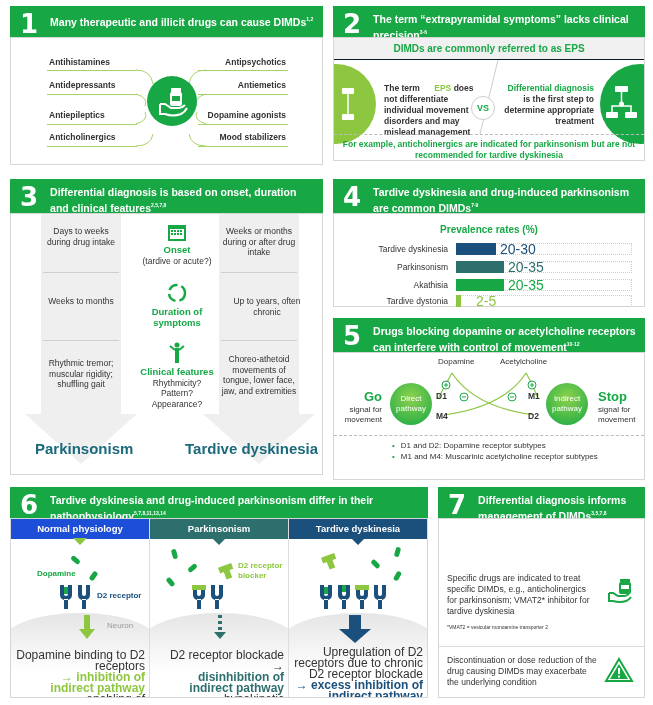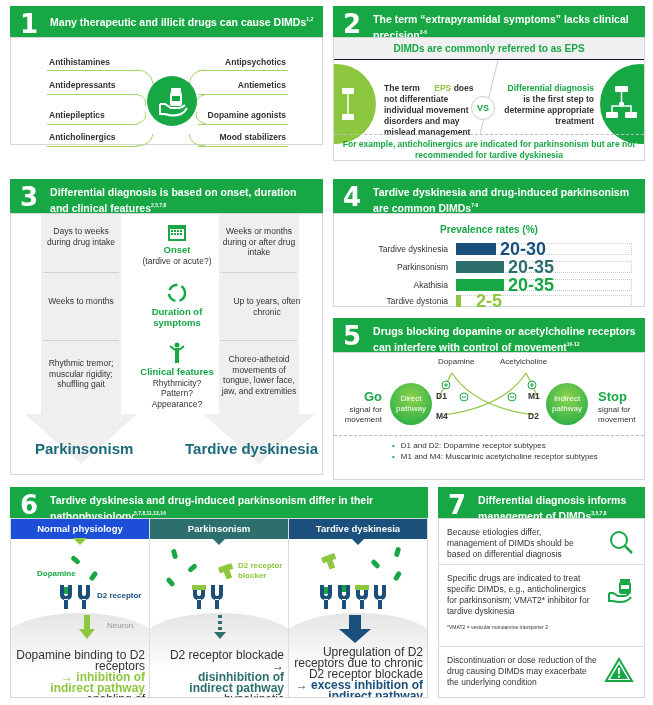--- a/index.html
+++ b/index.html
@@ -12,21 +12,21 @@
   .body { border: 1px solid #d6d6d6; background: #fff; position: relative; }
   .green { color: #17a845; }
   .lgreen { color: #8dc63f; padding-left: 12px; }
   .navy { color: #1b4f7c; }
   .teal { color: #2d6f6d; }
   b { font-weight: bold; }
 
   
   #p1 { left: 10px; top: 6px; width: 313px; }
   #p1 .hdr { height: 31px; }
-  #p1 .body { height: 108px; padding-left: 33px; }
+  #p1 .body { height: 128px; padding-left: 33px; }
   .drug { position: absolute; font-size: 8.5px; font-weight: bold; color: #333; }
   .drug-line { position: absolute; height: 1px; background: #a6d26a; }
   .center-circle { position: absolute; left: 136px; top: 38px; width: 50px; height: 50px; border-radius: 50%; background: #17a845; }
 
   
   #p2 { left: 333px; top: 6px; width: 312px; }
   #p2 .hdr { height: 31px; }
   #p2 .body { height: 124px; overflow: hidden; }
   .p2-sub { height: 22px; background: #f0f0f0; border-bottom: 1px solid #0f172a; text-align: center; font-weight: bold; font-size: 10px; color: #17a845; line-height: 22px; }
   .p2-half-left { position: absolute; left: -38px; top: 26px; width: 80px; height: 80px; border-radius: 50%; background: #8dc63f; }
@@ -51,21 +51,21 @@
 
   
   #p4 { left: 333px; top: 179px; width: 312px; }
   #p4 .hdr { height: 34px; }
   #p4 .body { height: 94px; }
   .prev-title { text-align: center; font-weight: bold; font-size: 10px; color: #17a845; margin-top: 10px; }
   .prev-row { position: absolute; left: 0; height: 14px; }
   .prev-label { position: absolute; right: 255px; width: 100px; text-align: right; font-size: 8.5px; line-height: 14px; color: #333; }
   .prev-track { position: absolute; left: 62px; width: 176px; height: 12px; top: 1px; border: 1px dotted #ccc; }
   .prev-bar { position: absolute; left: 62px; height: 12px; top: 1px; }
-  .prev-val { position: absolute; font-size: 18px; font-weight: bold; line-height: 14px; }
+  .prev-val { position: absolute; font-size: 14px; font-weight: normal; line-height: 14px; }
 
   
   #p5 { left: 333px; top: 318px; width: 312px; }
   #p5 .hdr { height: 34px; }
   #p5 .body { height: 128px; }
   .path-circle { position: absolute; top: 30px; width: 42px; height: 42px; border-radius: 50%; background: radial-gradient(circle at 50% 35%, #8dd24d, #17a845); color: #fff; font-size: 8px; text-align: center; line-height: 10px; padding-top: 11px; }
   .go-stop { position: absolute; font-size: 13px; font-weight: bold; color: #17a845; }
   .sig { position: absolute; font-size: 8px; line-height: 10px; color: #333; }
   .rcp { position: absolute; font-size: 8.5px; font-weight: bold; color: #333; }
   .nt { position: absolute; font-size: 8px; color: #333; }
@@ -426,27 +426,20 @@
     </div>
   </div>
 </div>
 
 <div class="panel" id="p7">
   <div class="hdr">
     <span class="num">7</span>
     <span class="ttl"><span>Differential diagnosis informs management of DIMDs</span><sup>3,5,7,8</sup></span>
   </div>
   <div class="body">
-    <div class="p7-row" style="top:0;height:46px">
-      <div style="width:140px">Because etiologies differ, management of DIMDs should be based on differential diagnosis</div>
-      <svg class="p7-icon" style="top:10px" width="26" height="26">
-        <circle cx="11" cy="11" r="8" fill="none" stroke="#17a845" stroke-width="2"></circle>
-        <line x1="17" y1="17" x2="24" y2="24" stroke="#17a845" stroke-width="2.5"></line>
-      </svg>
-    </div>
     <div class="p7-row" style="top:46px;height:82px">
       <div style="width:150px">Specific drugs are indicated to treat specific DIMDs, e.g., anticholinergics for parkinsonism; VMAT2* inhibitor for tardive dyskinesia</div>
       <div class="p7-note">*VMAT2 = vesicular monoamine transporter 2</div>
       <svg class="p7-icon" style="top:12px" width="26" height="28">
         <rect x="12" y="2" width="10" height="3" fill="#17a845"></rect>
         <rect x="11" y="5" width="12" height="12" rx="2" fill="#17a845"></rect>
         <rect x="13" y="8" width="8" height="4" fill="#fff"></rect>
         <path d="M1 16 h4 l5 3 h6 q2 0 5 -2 M1 16 v8 h4 M5 24 q7 2 13 0 q3 -1 5 -4" stroke="#17a845" stroke-width="2" fill="none"></path>
       </svg>
     </div>

